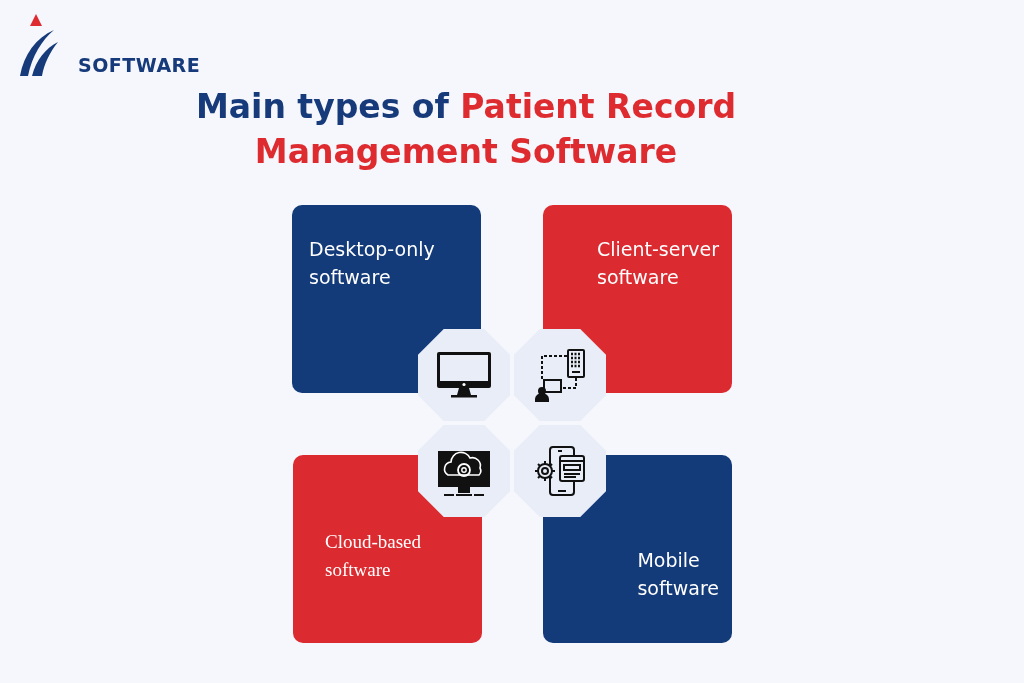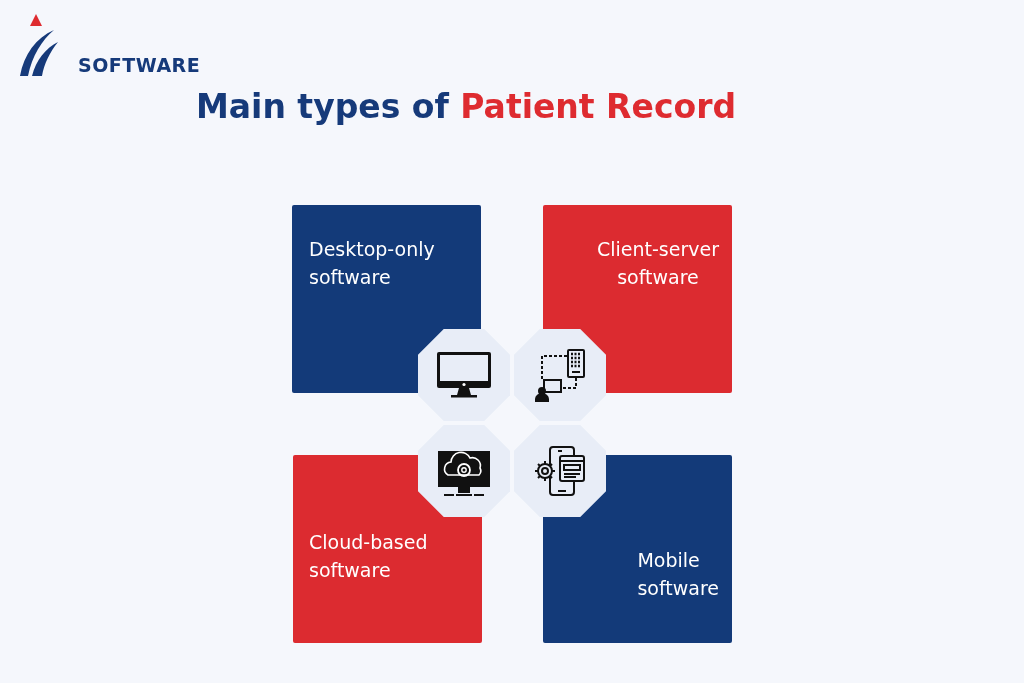--- a/index.html
+++ b/index.html
@@ -3,52 +3,53 @@
 <meta charset="utf-8">
 <style>
   html,body{margin:0;padding:0;}
   body{width:1024px;height:683px;background:#f5f7fc;position:relative;overflow:hidden;font-family:"DejaVu Sans","Liberation Sans",sans-serif;}
   .logo{position:absolute;left:14px;top:14px;width:220px;height:64px;}
   .logo-mark{position:absolute;left:0;top:0;width:54px;height:64px;}
   .logo-word1{position:absolute;left:62px;top:4px;font-size:34px;font-weight:bold;color:#163a7a;letter-spacing:1px;line-height:38px;}
   .logo-word2{position:absolute;left:64px;top:40px;font-size:19px;font-weight:bold;color:#163a7a;letter-spacing:0.5px;line-height:22px;}
   .title{position:absolute;left:0;top:84px;width:932px;text-align:center;font-size:33px;font-weight:bold;line-height:45px;}
   .t-blue{color:#163a7a;} .t-red{color:#de2b30;}
-  .card{position:absolute;width:189px;height:188px;border-radius:2px;color:#fff;font-size:19px;line-height:28px;box-sizing:border-box;}
+  .card{position:absolute;width:189px;height:188px;border-radius:10px;color:#fff;font-size:19px;line-height:28px;box-sizing:border-box;}
   .blue{background:#133a79;} .red{background:#dc2b30;}
   .card .lbl{position:absolute;white-space:pre-line;}
   .oct{position:absolute;width:92px;height:92px;background:#e8edf7;clip-path:polygon(28% 0,72% 0,100% 28%,100% 72%,72% 100%,28% 100%,0 72%,0 28%);}
   .oct svg{position:absolute;left:16px;top:16px;width:60px;height:60px;}
 </style>
 </head>
 <body>
 
 <div class="logo">
   <svg class="logo-mark" viewBox="0 0 54 64">
     <polygon points="22,0 28,12 16,12" fill="#de2b30"></polygon>
     <path d="M6,62 C10,40 22,24 40,16 C28,26 18,42 14,62 Z" fill="#163a7a"></path>
     <path d="M18,62 C22,46 32,34 44,28 C36,38 30,50 28,62 Z" fill="#163a7a"></path>
   </svg>
   <div class="logo-word2">SOFTWARE</div>
 </div>
 
 <div class="title">
   <span class="t-blue">Main types of </span><span class="t-red">Patient Record</span><br>
+  <span class="t-red">Management Software</span>
 </div>
 
 <div class="card blue" style="left:292px;top:205px;">
   <div class="lbl" style="left:17px;top:30px;">Desktop-only
 software</div>
 </div>
 <div class="card red" style="left:543px;top:205px;">
-  <div class="lbl" style="right:13px;top:30px;text-align:center;">Client-server
+  <div class="lbl" style="right:13px;top:30px;text-align:left;">Client-server
 software</div>
 </div>
 <div class="card red" style="left:293px;top:455px;">
-  <div class="lbl" style="left:16px;top:73px;">Cloud-based
+  <div class="lbl" style="left:32px;top:73px;font-family:Liberation Serif, serif;">Cloud-based
 software</div>
 </div>
 <div class="card blue" style="left:543px;top:455px;">
   <div class="lbl" style="right:13px;top:91px;text-align:left;">Mobile
 software</div>
 </div>
 
 <div class="oct" style="left:418px;top:329px;">
   <svg viewBox="0 0 60 60">
     <rect x="3" y="7" width="54" height="36" rx="2" fill="#111"></rect>

